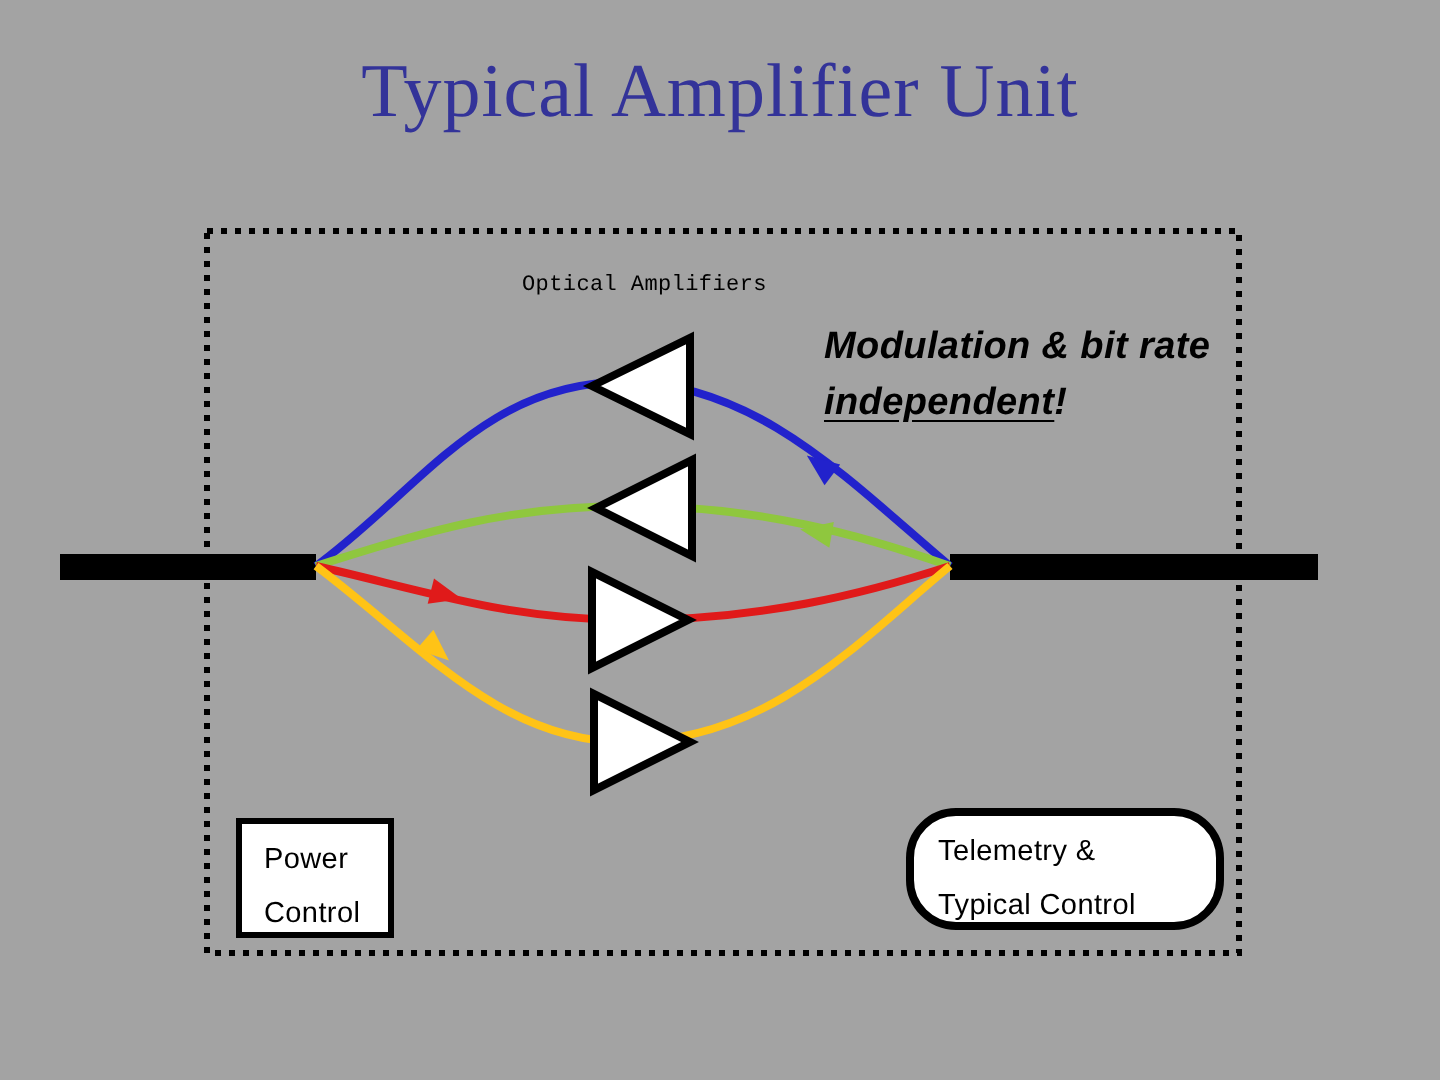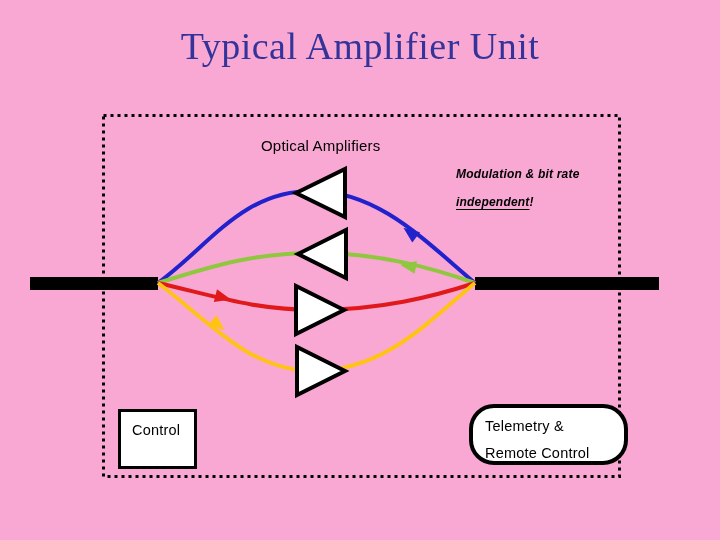--- a/index.html
+++ b/index.html
@@ -1,20 +1,20 @@
 <!DOCTYPE html>
 <html><head>
 <meta charset="utf-8">
 <style>
   html, body { margin: 0; padding: 0; background: #ffffff; }
   .slide {
     position: relative;
     width: 720px;
     height: 540px;
-    background: #f9a8d4;
+    background: #a3a3a3;
     overflow: hidden;
     font-family: "Liberation Sans", sans-serif;
     color: #000000;
   }
   .title {
     position: absolute;
     top: 24px;
     left: 0;
     width: 720px;
     text-align: center;
@@ -24,27 +24,28 @@
     letter-spacing: 0.5px;
   }
   .svg-layer {
     position: absolute;
     left: 0; top: 0;
     width: 720px; height: 540px;
   }
   .label-optical {
     position: absolute;
     left: 261px; top: 137px;
-    font-size: 15px;
+    font-size: 11px;
     letter-spacing: 0.2px;
+    font-family: Liberation Mono, monospace;
   }
   .note {
     position: absolute;
-    left: 456px; top: 160px;
-    font-size: 12px;
+    left: 412px; top: 160px;
+    font-size: 19px;
     font-weight: bold;
     font-style: italic;
     line-height: 28px;
     letter-spacing: 0.2px;
   }
   .note .u { text-decoration: underline; text-underline-offset: 3px; text-align: center; }
   .box {
     position: absolute;
     box-sizing: border-box;
     border: 3px solid #000;
@@ -52,21 +53,21 @@
     font-size: 14.5px;
     letter-spacing: 0.2px;
   }
   .box-power {
     left: 118px; top: 409px;
     width: 79px; height: 60px;
     padding: 5px 0 0 11px;
     line-height: 27px;
   }
   .box-telemetry {
-    left: 469px; top: 404px;
+    left: 453px; top: 404px;
     width: 159px; height: 61px;
     border-width: 4px;
     padding: 5px 0 0 12px;
     line-height: 27px;
     border-radius: 25px;
   }
   .line { display: block; }
 </style>
 </head>
 <body>
@@ -99,21 +100,22 @@
   </svg>
 
   <div class="label-optical">Optical Amplifiers</div>
 
   <div class="note">
     <span class="line">Modulation &amp; bit rate</span>
     <span class="line"><span class="u">independent</span><span>!</span></span>
   </div>
 
   <div class="box box-power">
+    <span class="line">Power</span>
     <span class="line">Control</span>
   </div>
 
   <div class="box box-telemetry">
     <span class="line">Telemetry &amp;</span>
-    <span class="line">Remote Control</span>
+    <span class="line">Typical Control</span>
   </div>
 
 </div>
 
 </body></html>

